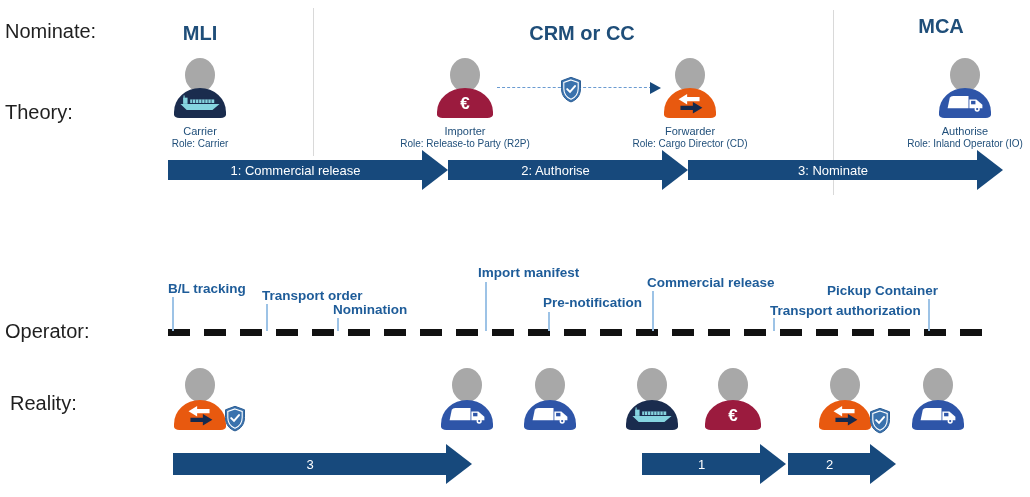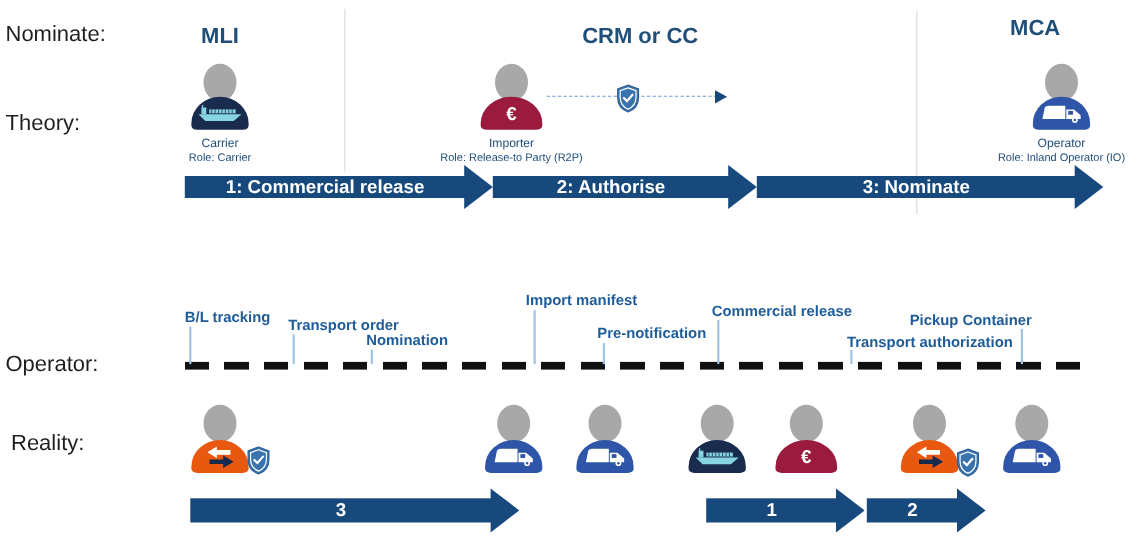--- a/index.html
+++ b/index.html
@@ -36,21 +36,21 @@
   .flow{position:absolute;height:40px;z-index:2;}
   .flow .bar{
     position:absolute;left:0;right:25px;top:10px;height:20px;background:var(--navy);
     display:flex;align-items:center;justify-content:center;
   }
   .flow .head{
     position:absolute;right:0;top:0;width:0;height:0;
     border-top:20px solid transparent;border-bottom:20px solid transparent;
     border-left:26px solid var(--navy);
   }
-  .flow .flabel{color:#fff;font-weight:bold;font-size:17px;white-space:nowrap;}
+  .flow .flabel{color:#fff;font-weight:normal;font-size:13px;white-space:nowrap;}
   .flow.rl .bar{top:9px;height:22px;}
   
   .connector{position:absolute;border-top:1.5px dashed #6a9bd1;z-index:1;}
   .connector-head{
     position:absolute;width:0;height:0;z-index:1;
     border-top:6px solid transparent;border-bottom:6px solid transparent;
     border-left:11px solid var(--navy);
   }
   .shield{position:absolute;z-index:4;}
   
@@ -98,33 +98,44 @@
 
   <div class="person" style="left:380px;top:58px;width:170px">
     <div class="head"></div>
     <div class="torso torso-maroon" style="width:56px">
       <span class="euro">€</span>
     </div>
     <div class="p-name">Importer</div>
     <div class="p-role">Role: Release-to Party (R2P)</div>
   </div>
 
+  <div class="person" style="left:605px;top:58px;width:170px">
+    <div class="head"></div>
+    <div class="torso torso-orange">
+      <svg width="30" height="21" viewBox="0 0 30 22">
+        <path d="M12 1 L3 6.5 L12 12 V8.7 H25 V4.3 H12 Z" fill="#fff"></path>
+        <path d="M18 9.5 L28 15.5 L18 21.5 V17.7 H5 V13.3 H18 Z" fill="#152a4e"></path>
+      </svg>
+    </div>
+    <div class="p-name">Forwarder</div>
+    <div class="p-role">Role: Cargo Director (CD)</div>
+  </div>
 
   <div class="person" style="left:880px;top:58px;width:170px">
     <div class="head"></div>
     <div class="torso torso-blue">
       <svg width="40" height="20" viewBox="0 0 46 22">
         <path d="M3 17 L5.5 5 Q6.5 3 9.5 3 L27 3 L27 17 Z" fill="#fff"></path>
         <path d="M28 7 h8 l7 6 v4 h-15 z" fill="#fff"></path>
         <rect x="30" y="8.5" width="5" height="4" fill="#2e55a8"></rect>
         <circle cx="37" cy="18" r="3" fill="#fff"></circle>
           <circle cx="37" cy="18" r="1.3" fill="#2e55a8"></circle>
       </svg>
     </div>
-    <div class="p-name">Operator</div>
+    <div class="p-name">Authorise</div>
     <div class="p-role">Role: Inland Operator (IO)</div>
   </div>
 
   <div class="connector" style="left:497px;top:87px;width:155px"></div>
   <div class="connector-head" style="left:650px;top:82px"></div>
   <svg class="shield" style="left:560px;top:76px" width="22" height="27" viewBox="0 0 22 26">
     <path d="M11 0.8 L20.5 4.3 V12 C20.5 19 16.5 23.6 11 25.4 C5.5 23.6 1.5 19 1.5 12 V4.3 Z" fill="#3a72ad" stroke="#2e5f95" stroke-width="1"></path>
     <path d="M11 3.4 L18.2 6 V12 C18.2 17.4 15.2 21 11 22.8 C6.8 21 3.8 17.4 3.8 12 V6 Z" fill="none" stroke="#fff" stroke-width="1.1"></path>
     <path d="M7.2 12.6 L10 15.4 L15 9.6" stroke="#fff" stroke-width="2" fill="none" stroke-linecap="round"></path>
   </svg>

